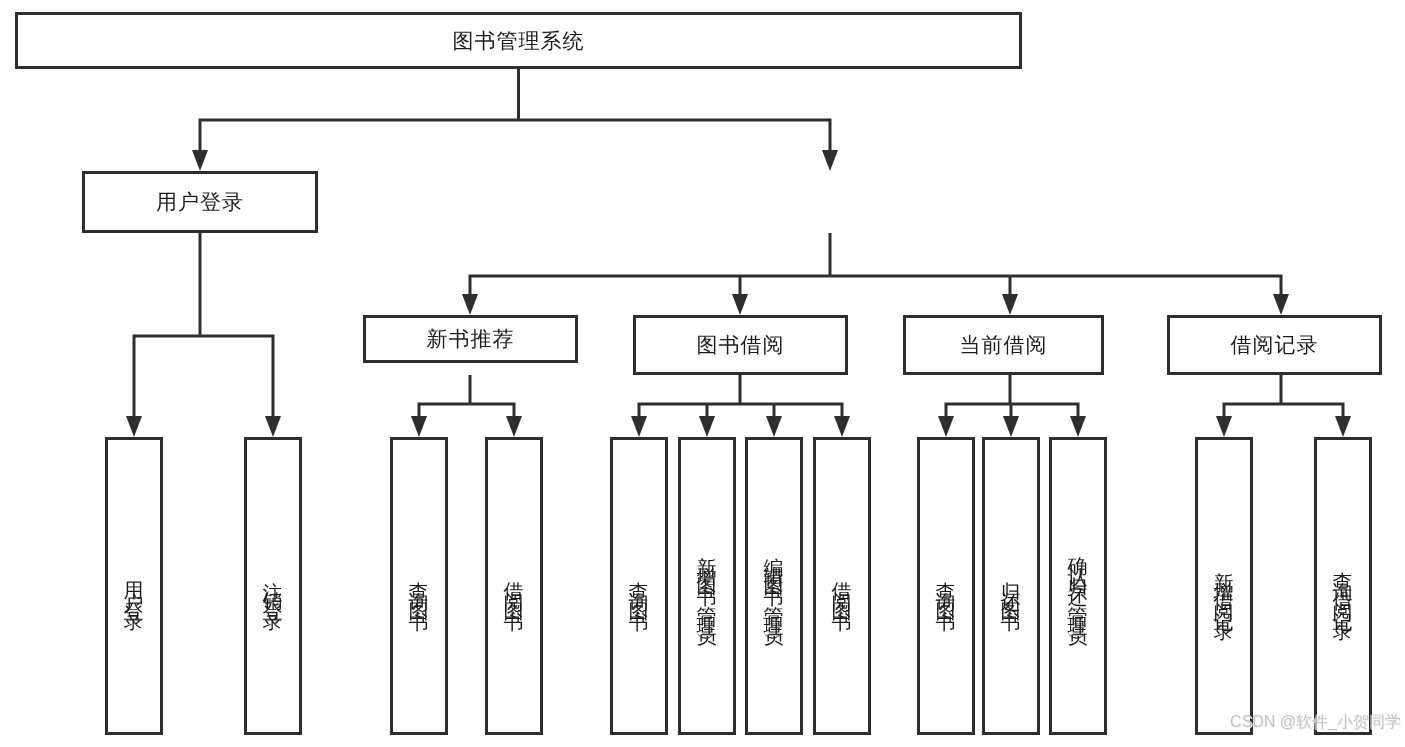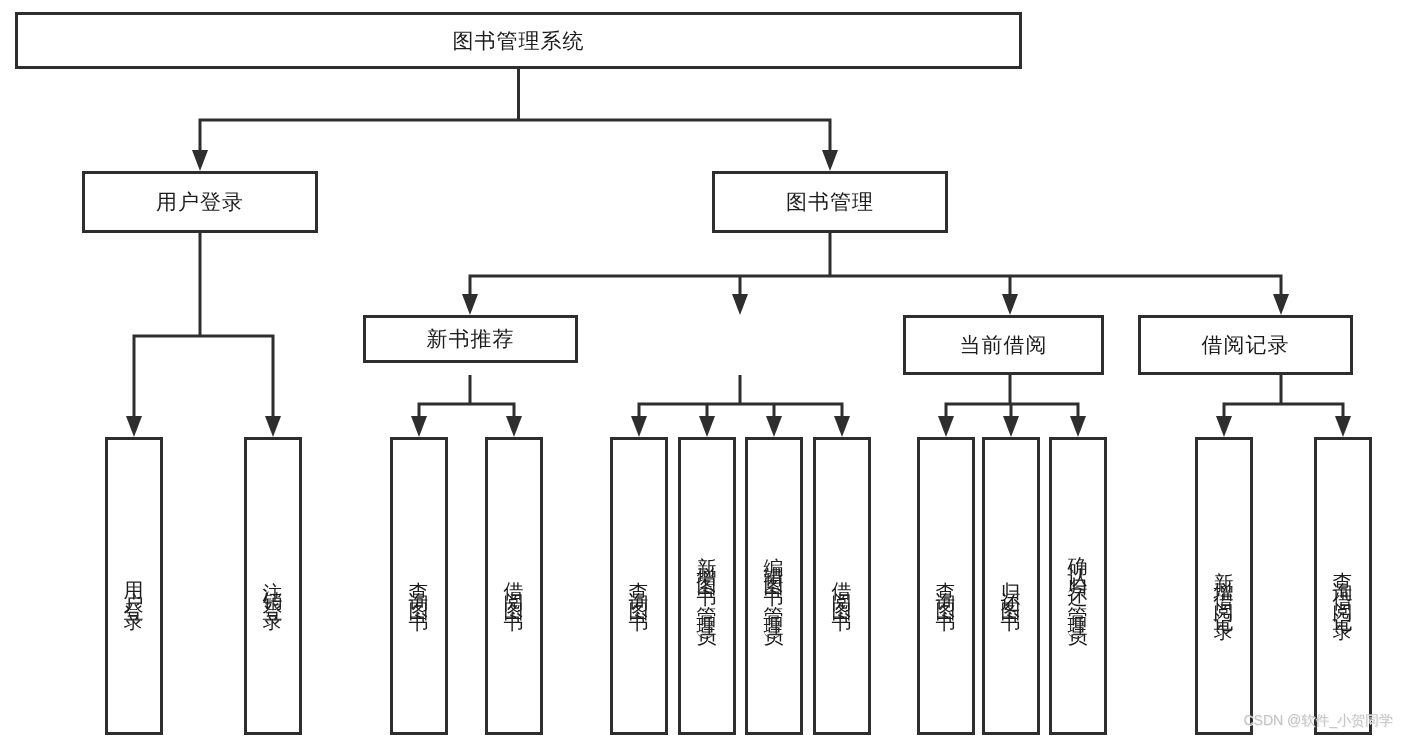--- a/index.html
+++ b/index.html
@@ -46,22 +46,22 @@
   .node.v .lbl {
     writing-mode: vertical-rl;
     text-orientation: mixed;
     font-size: 20px;
     letter-spacing: 10px;
     line-height: 1;
   }
   .watermark {
     position: absolute;
     top: 712px;
-    right: 12px;
-    font-size: 14px;
+    right: 4px;
+    font-size: 16px;
     color: var(--color-watermark, #c4c4c4);
     white-space: nowrap;
     text-shadow: 1px 1px 0 #efefef;
   }
 </style>
 </head>
 <body>
 
 <div id="canvas">
 
@@ -108,31 +108,31 @@
     </g>
   </svg>
 
   <div class="node h" style="left:15px; top:12px; width:1007px; height:57px">
     <span class="lbl">图书管理系统</span>
   </div>
 
   <div class="node h" style="left:82px; top:171px; width:236px; height:62px">
     <span class="lbl">用户登录</span>
   </div>
-  <div class="node h" style="left:712px; top:171px; width:236px; height:62px">
-    <span class="lbl">图书管理</span>
-  </div>
 
   <div class="node h" style="left:363px; top:315px; width:215px; height:48px">
     <span class="lbl">新书推荐</span>
   </div>
+  <div class="node h" style="left:633px; top:315px; width:215px; height:60px">
+    <span class="lbl">图书借阅</span>
+  </div>
   <div class="node h" style="left:903px; top:315px; width:201px; height:60px">
     <span class="lbl">当前借阅</span>
   </div>
-  <div class="node h" style="left:1138px; top:315px; width:215px; height:60px">
+  <div class="node h" style="left:1167px; top:315px; width:215px; height:60px">
     <span class="lbl">借阅记录</span>
   </div>
 
   <div class="node v" style="left:105px; top:437px; width:58px; height:298px">
     <span class="lbl">用户登录</span>
   </div>
   <div class="node v" style="left:244px; top:437px; width:58px; height:298px">
     <span class="lbl">注销登录</span>
   </div>
 

